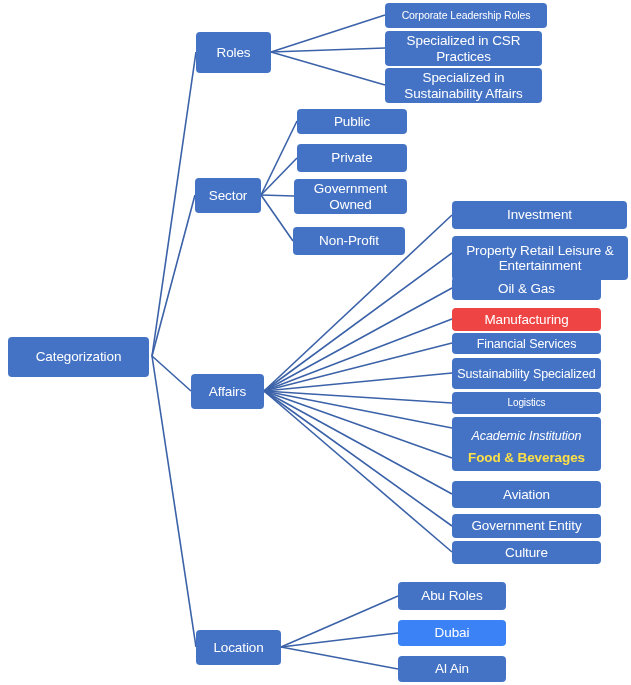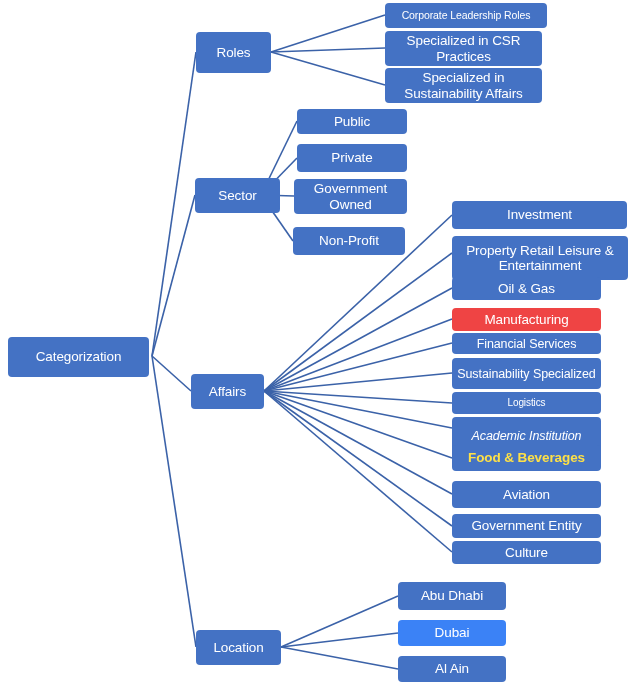--- a/index.html
+++ b/index.html
@@ -78,21 +78,21 @@
       <line x1="281" y1="647" x2="398" y2="596" stroke="#3B62A8" stroke-width="1.6"></line>
       <line x1="281" y1="647" x2="398" y2="633" stroke="#3B62A8" stroke-width="1.6"></line>
       <line x1="281" y1="647" x2="398" y2="669" stroke="#3B62A8" stroke-width="1.6"></line>
     </svg>
 <div class="node" style="left: 8px; top: 337px; width: 141px; height: 40px; font-size: 13.5px; background: rgb(68, 114, 196); color: rgb(255, 255, 255);">
       <span>Categorization</span>
     </div>
     <div class="node" style="left: 196px; top: 32px; width: 75px; height: 41px; font-size: 13.5px; background: rgb(68, 114, 196); color: rgb(255, 255, 255);">
       <span>Roles</span>
     </div>
-    <div class="node" style="left: 195px; top: 178px; width: 85px; height: 35px; font-size: 13.5px; background: rgb(68, 114, 196); color: rgb(255, 255, 255);">
+    <div class="node" style="left: 195px; top: 178px; width: 66px; height: 35px; font-size: 13.5px; background: rgb(68, 114, 196); color: rgb(255, 255, 255);">
       <span>Sector</span>
     </div>
     <div class="node" style="left: 191px; top: 374px; width: 73px; height: 35px; font-size: 13.5px; background: rgb(68, 114, 196); color: rgb(255, 255, 255);">
       <span>Affairs</span>
     </div>
     <div class="node" style="left: 196px; top: 630px; width: 85px; height: 35px; font-size: 13.5px; background: rgb(68, 114, 196); color: rgb(255, 255, 255);">
       <span>Location</span>
     </div>
     <div class="node" style="left: 385px; top: 3px; width: 162px; height: 25px; font-size: 10.5px; background: rgb(68, 114, 196); color: rgb(255, 255, 255);">
       <span>Corporate Leadership Roles</span>
@@ -145,21 +145,21 @@
     <div class="node" style="left: 452px; top: 481px; width: 149px; height: 27px; font-size: 13.5px; background: rgb(68, 114, 196); color: rgb(255, 255, 255);">
       <span>Aviation</span>
     </div>
     <div class="node" style="left: 452px; top: 514px; width: 149px; height: 24px; font-size: 13.5px; background: rgb(68, 114, 196); color: rgb(255, 255, 255);">
       <span>Government Entity</span>
     </div>
     <div class="node" style="left: 452px; top: 541px; width: 149px; height: 23px; font-size: 13.5px; background: rgb(68, 114, 196); color: rgb(255, 255, 255);">
       <span>Culture</span>
     </div>
     <div class="node" style="left: 398px; top: 582px; width: 108px; height: 28px; font-size: 13.5px; background: rgb(68, 114, 196); color: rgb(255, 255, 255);">
-      <span>Abu Dhabi</span>
+      <span>Abu Roles</span>
     </div>
     <div class="node" style="left: 398px; top: 620px; width: 108px; height: 26px; font-size: 13.5px; background: #3b82f6; color: rgb(255, 255, 255);">
       <span>Dubai</span>
     </div>
     <div class="node" style="left: 398px; top: 656px; width: 108px; height: 26px; font-size: 13.5px; background: rgb(68, 114, 196); color: rgb(255, 255, 255);">
       <span>Al Ain</span>
     </div>
   </div>
 
 </body></html>

